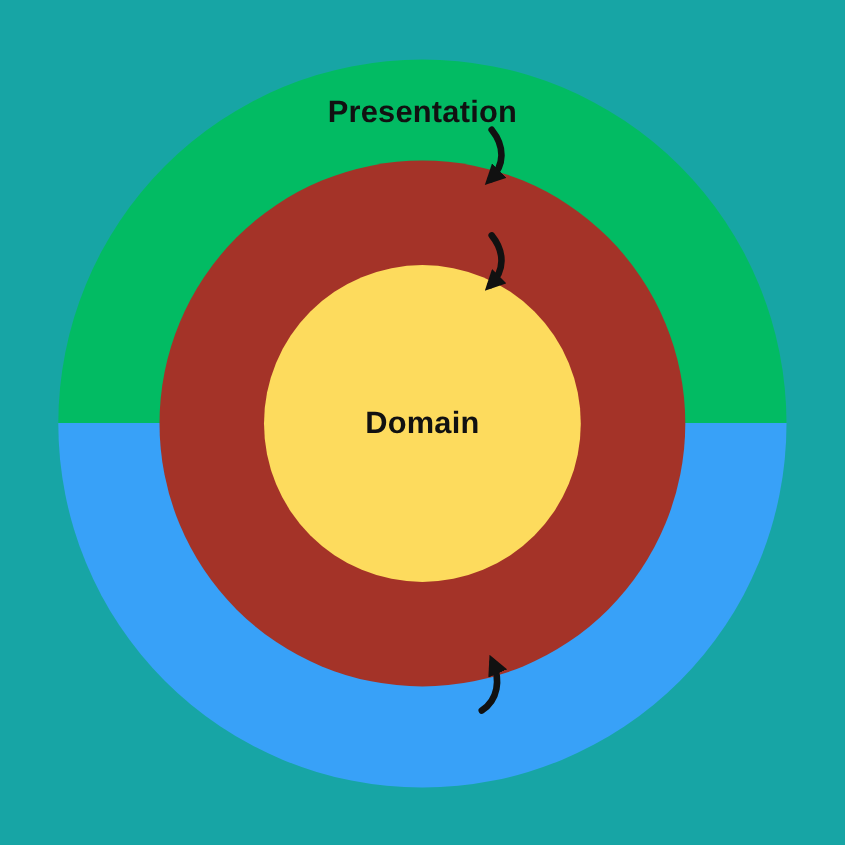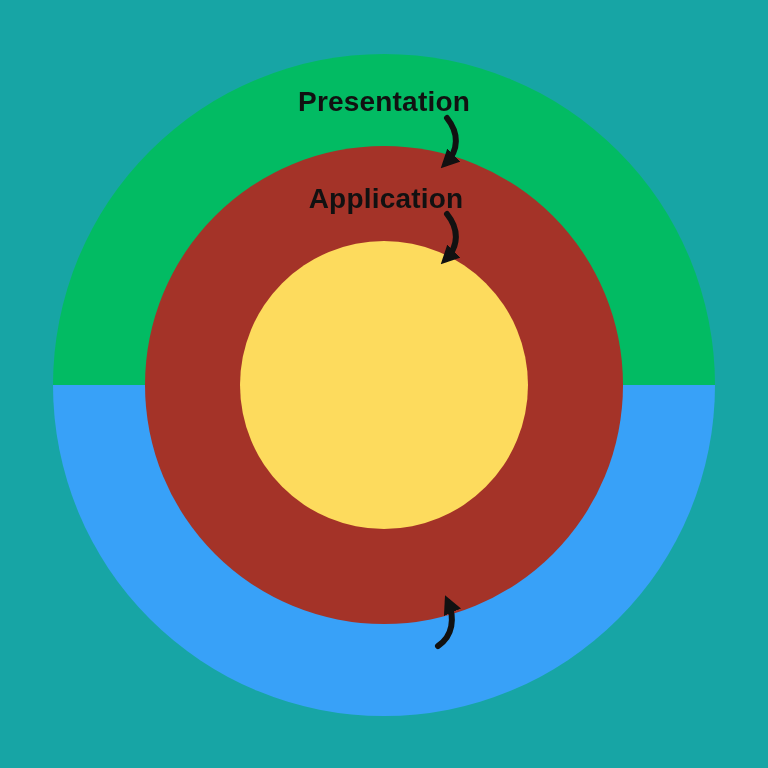--- a/index.html
+++ b/index.html
@@ -81,17 +81,17 @@
         <path d="M 0 0 L 10 5 L 0 10 z" fill="#111111"></path>
       </marker>
     </defs>
     <path d="M 447 118 C 459 133, 459 150, 446 163" fill="none" stroke="#111111" stroke-width="6" stroke-linecap="round" marker-end="url(#arrowhead)"></path>
     <path d="M 447 214 C 459 229, 459 246, 446 259" fill="none" stroke="#111111" stroke-width="6" stroke-linecap="round" marker-end="url(#arrowhead)"></path>
     <path d="M 438 646 C 453 636, 455 618, 448 602" fill="none" stroke="#111111" stroke-width="6" stroke-linecap="round" marker-end="url(#arrowhead)"></path>
   </svg>
 
   <div class="layer-label label-presentation">Presentation</div>
 
-  <div class="layer-label label-application">Application</div>
 
+  <div class="layer-label label-domain">Domain</div>
 
 
 </div>
 
 </body></html>

